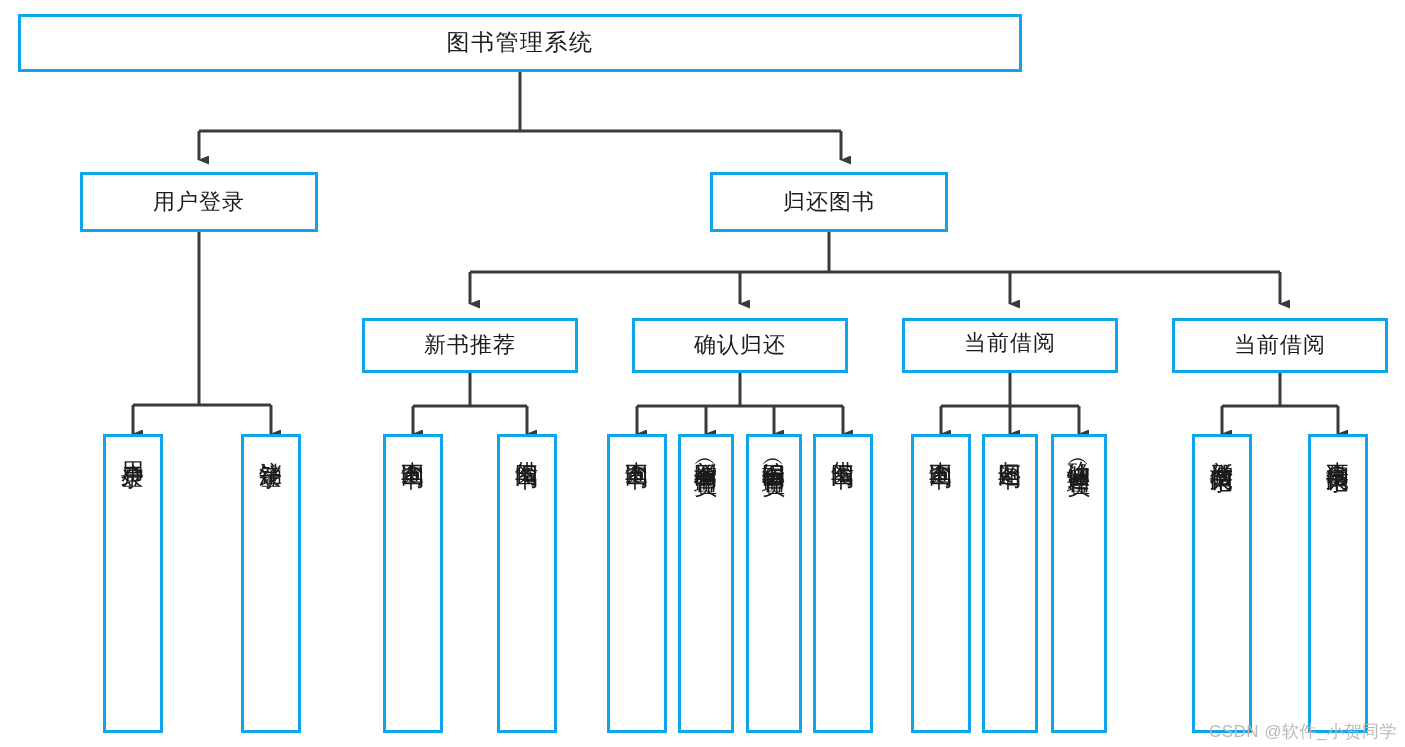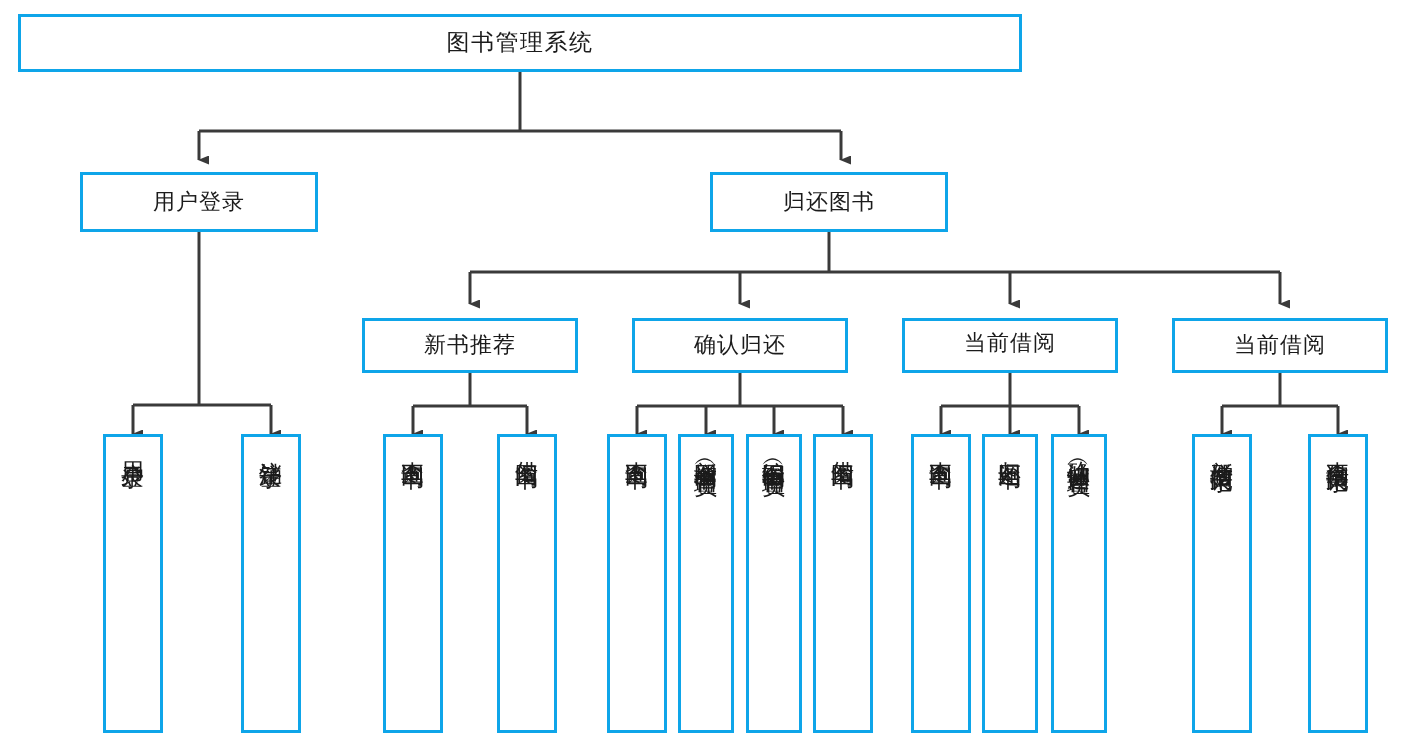--- a/index.html
+++ b/index.html
@@ -205,14 +205,15 @@
   </div>
 
   <div class="node v tall" style="left:1192px; top:434px; width:60px; height:299px;">
     <span class="lbl">新增借阅记录</span>
   </div>
 
   <div class="node v tall" style="left:1308px; top:434px; width:60px; height:299px;">
     <span class="lbl">查询借阅记录</span>
   </div>
 
+  <div id="watermark">CSDN @软件_小贺同学</div>
 
 </div>
 
 </body></html>

